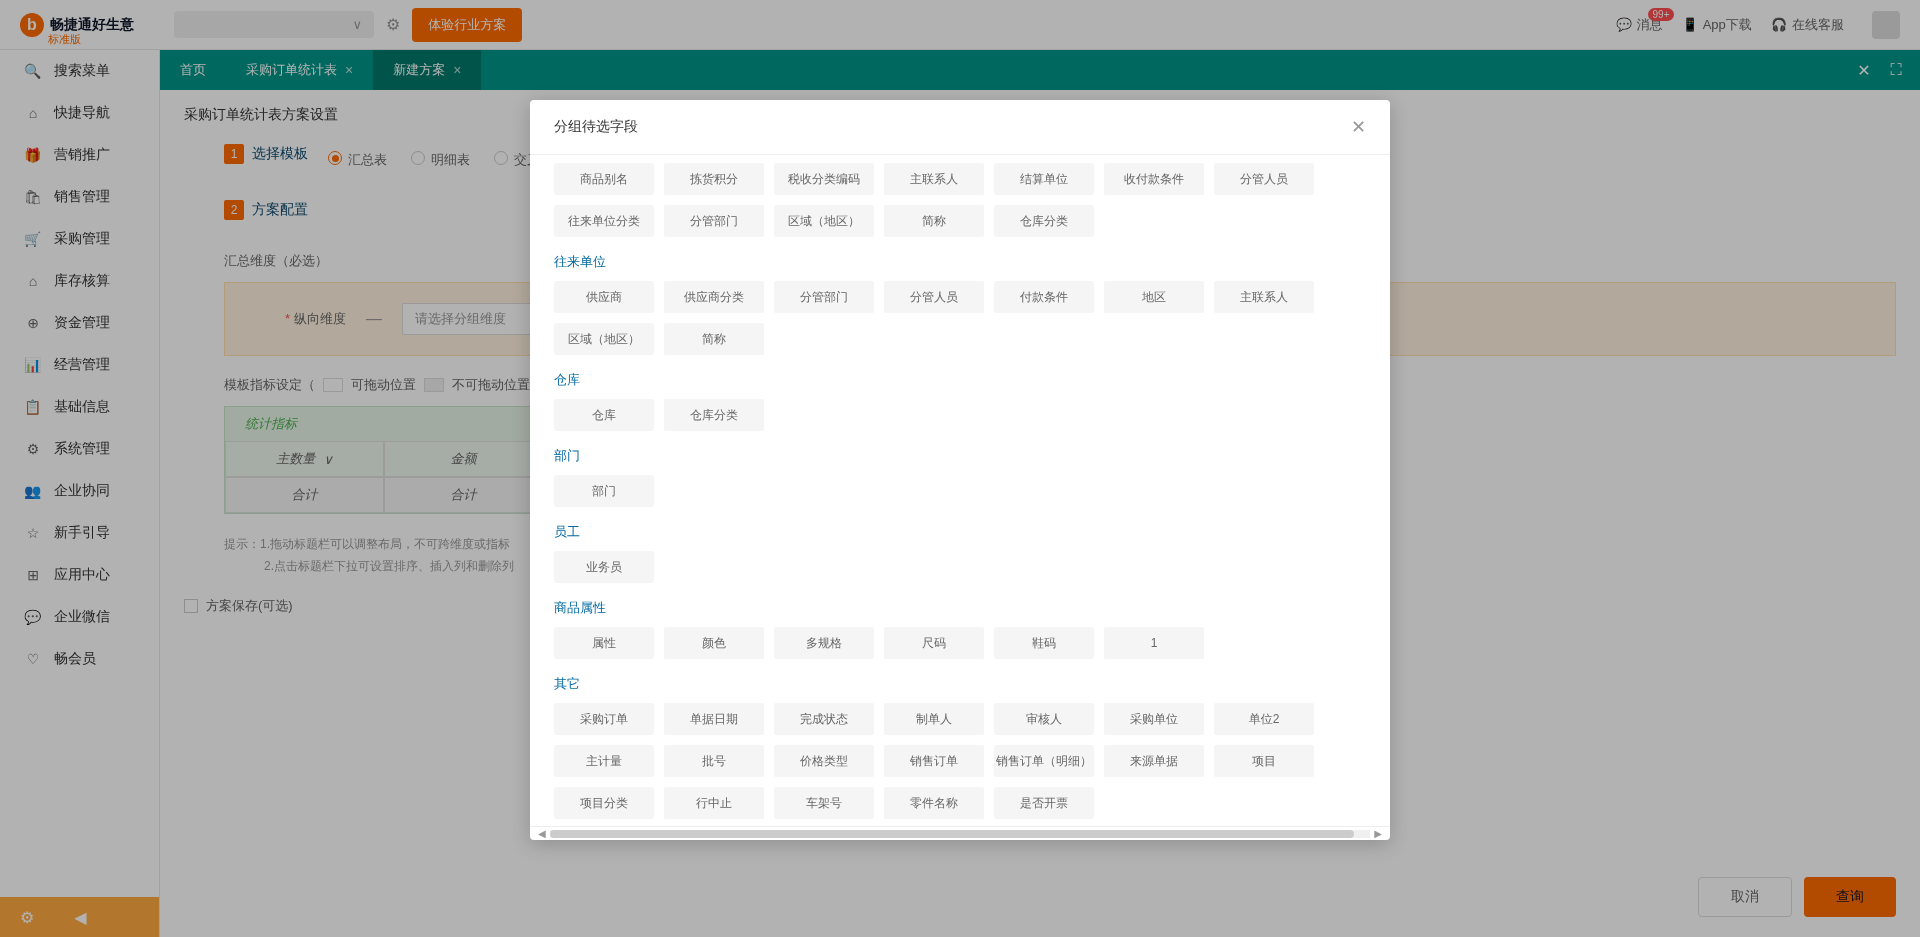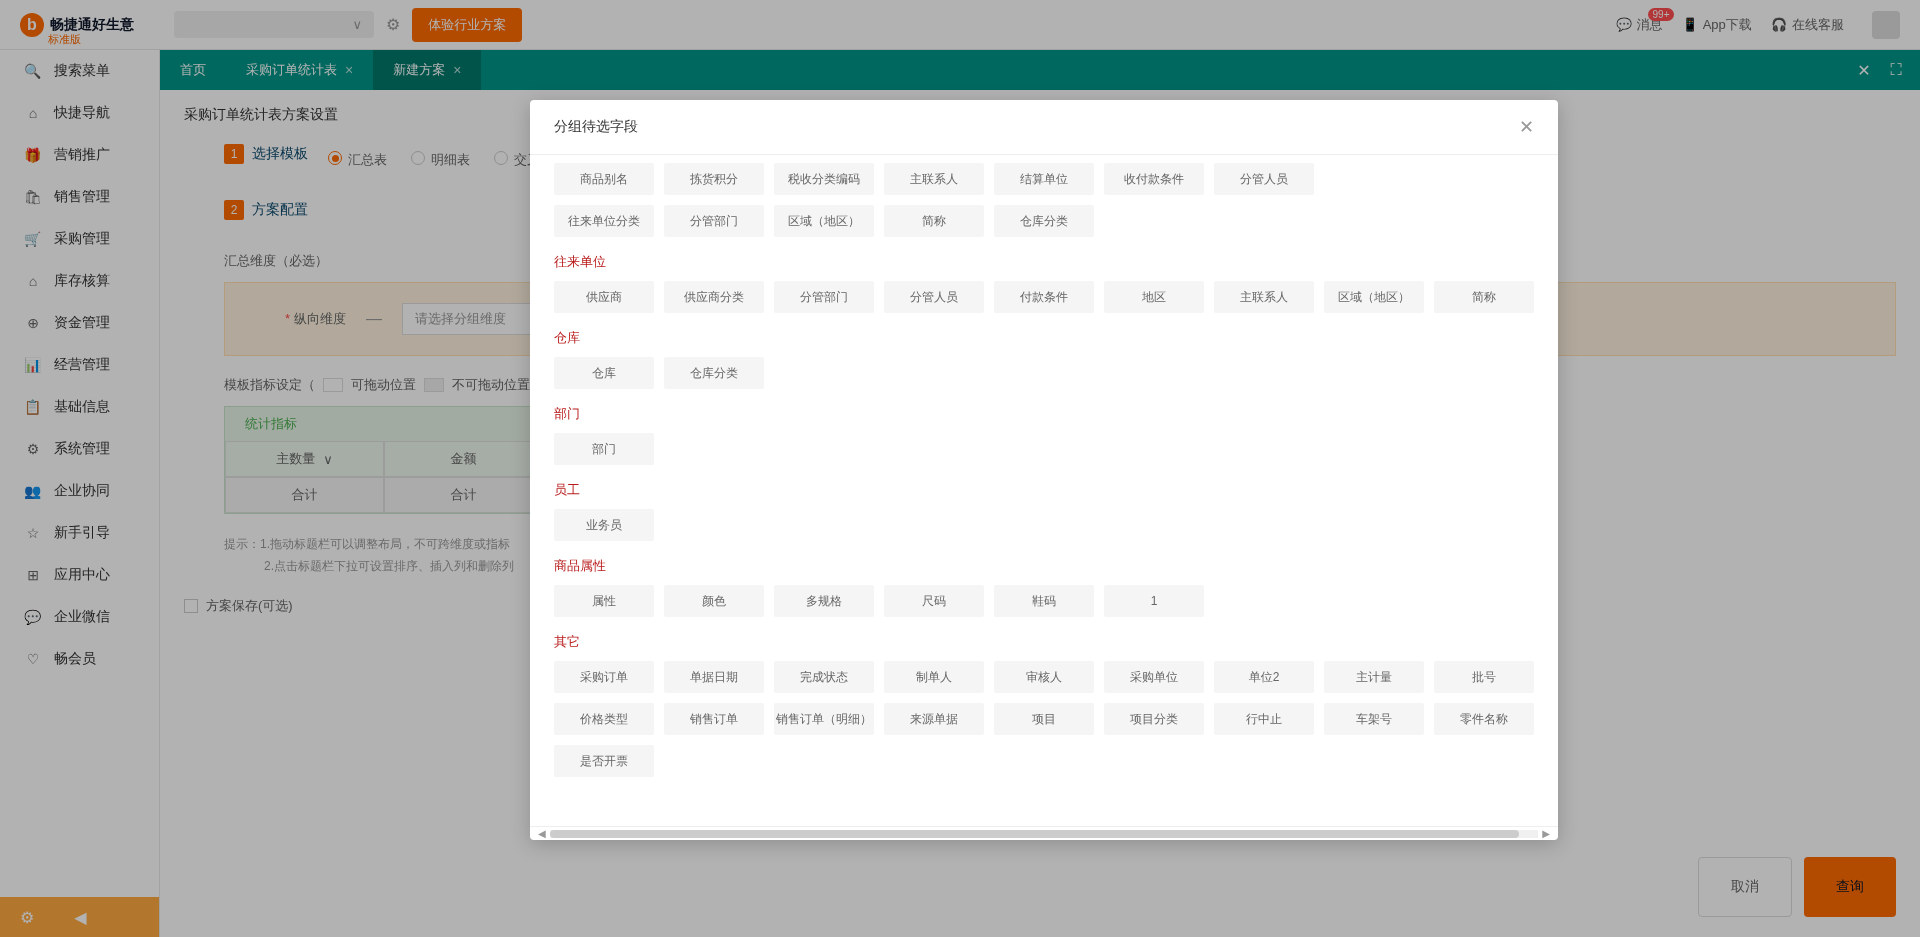--- a/index.html
+++ b/index.html
@@ -65,34 +65,34 @@
 .stats-row { display: flex; }
 .stats-cell { flex: 1; padding: 8px 20px; font-size: 13px; color: #666; text-align: center; border: 1px solid #e0e0e0; background: #f5f5f5; display: flex; align-items: center; justify-content: center; gap: 8px; }
 .stats-cell.header-cell { background: #eef7ee; }
 
 .hint { font-size: 12px; color: #999; margin-top: 20px; line-height: 1.8; }
 
 .save-row { margin-top: 20px; display: flex; align-items: center; gap: 8px; font-size: 13px; color: #666; }
 .checkbox { width: 14px; height: 14px; border: 1px solid #ccc; }
 
 .footer-btns { position: absolute; bottom: 20px; right: 24px; display: flex; gap: 12px; }
-.btn { padding: 20px 32px; font-size: 14px; border-radius: 4px; cursor: pointer; border: none; }
+.btn { padding: 10px 32px; font-size: 14px; border-radius: 4px; cursor: pointer; border: none; }
 .btn-cancel { background: #fff; border: 1px solid #ddd; color: #666; }
 .btn-primary { background: #ff6a00; color: #0f172a; }
 
 
 .overlay { position: absolute; inset: 0; background: rgba(0,0,0,0.3); z-index: 100; }
 
 
-.modal { position: absolute; left: 530px; top: 100px; width: 1028px; height: 740px; background: #fff; z-index: 101; border-radius: 4px; box-shadow: 0 4px 20px rgba(0,0,0,0.2); display: flex; flex-direction: column; }
+.modal { position: absolute; left: 530px; top: 100px; width: 860px; height: 740px; background: #fff; z-index: 101; border-radius: 4px; box-shadow: 0 4px 20px rgba(0,0,0,0.2); display: flex; flex-direction: column; }
 .modal-header { padding: 16px 24px; display: flex; align-items: center; justify-content: space-between; border-bottom: 1px solid #eee; }
 .modal-title { font-size: 14px; color: #333; font-weight: 500; }
 .modal-close { cursor: pointer; color: #999; font-size: 18px; }
 .modal-body { flex: 1; overflow-y: auto; padding: 0 24px 16px; }
-.field-group-title { font-size: 13px; color: #b91c1c; font-weight: 500; margin: 16px 0 10px; }
+.field-group-title { font-size: 13px; color: #0369a1; font-weight: 500; margin: 16px 0 10px; }
 .field-grid { display: flex; flex-wrap: wrap; gap: 10px; }
 .field-item { width: 100px; height: 32px; background: #f5f5f5; display: flex; align-items: center; justify-content: center; font-size: 12px; color: #666; cursor: pointer; border-radius: 2px; }
 .modal-body::-webkit-scrollbar { width: 10px; }
 .modal-body::-webkit-scrollbar-thumb { background: #ccc; border-radius: 5px; }
 .modal-hscroll { height: 14px; border-top: 1px solid #eee; display: flex; align-items: center; padding: 0 8px; }
 .hscroll-arrow { font-size: 10px; color: #999; }
 .hscroll-track { flex: 1; height: 8px; background: #f0f0f0; margin: 0 4px; position: relative; }
 .hscroll-thumb { position: absolute; left: 0; width: 98%; height: 100%; background: #ccc; border-radius: 4px; }
 </style>
 </head>
@@ -254,21 +254,21 @@
     </div>
 
     <div class="template-label">
       <span>模板指标设定（</span>
       <span class="legend-box movable"></span>
       <span>可拖动位置</span>
       <span class="legend-box fixed"></span>
       <span>不可拖动位置）</span>
     </div>
 
-    <div class="stats-table" style="width:320px;">
+    <div class="stats-table" style="width:320px;font-style:italic;">
       <div class="stats-header">统计指标</div>
       <div class="stats-row">
         <div class="stats-cell header-cell">
             <span>主数量</span>
             <span>∨</span>
           </div>
         <div class="stats-cell header-cell">金额</div>
       </div>
       <div class="stats-row">
         <div class="stats-cell">合计</div>

